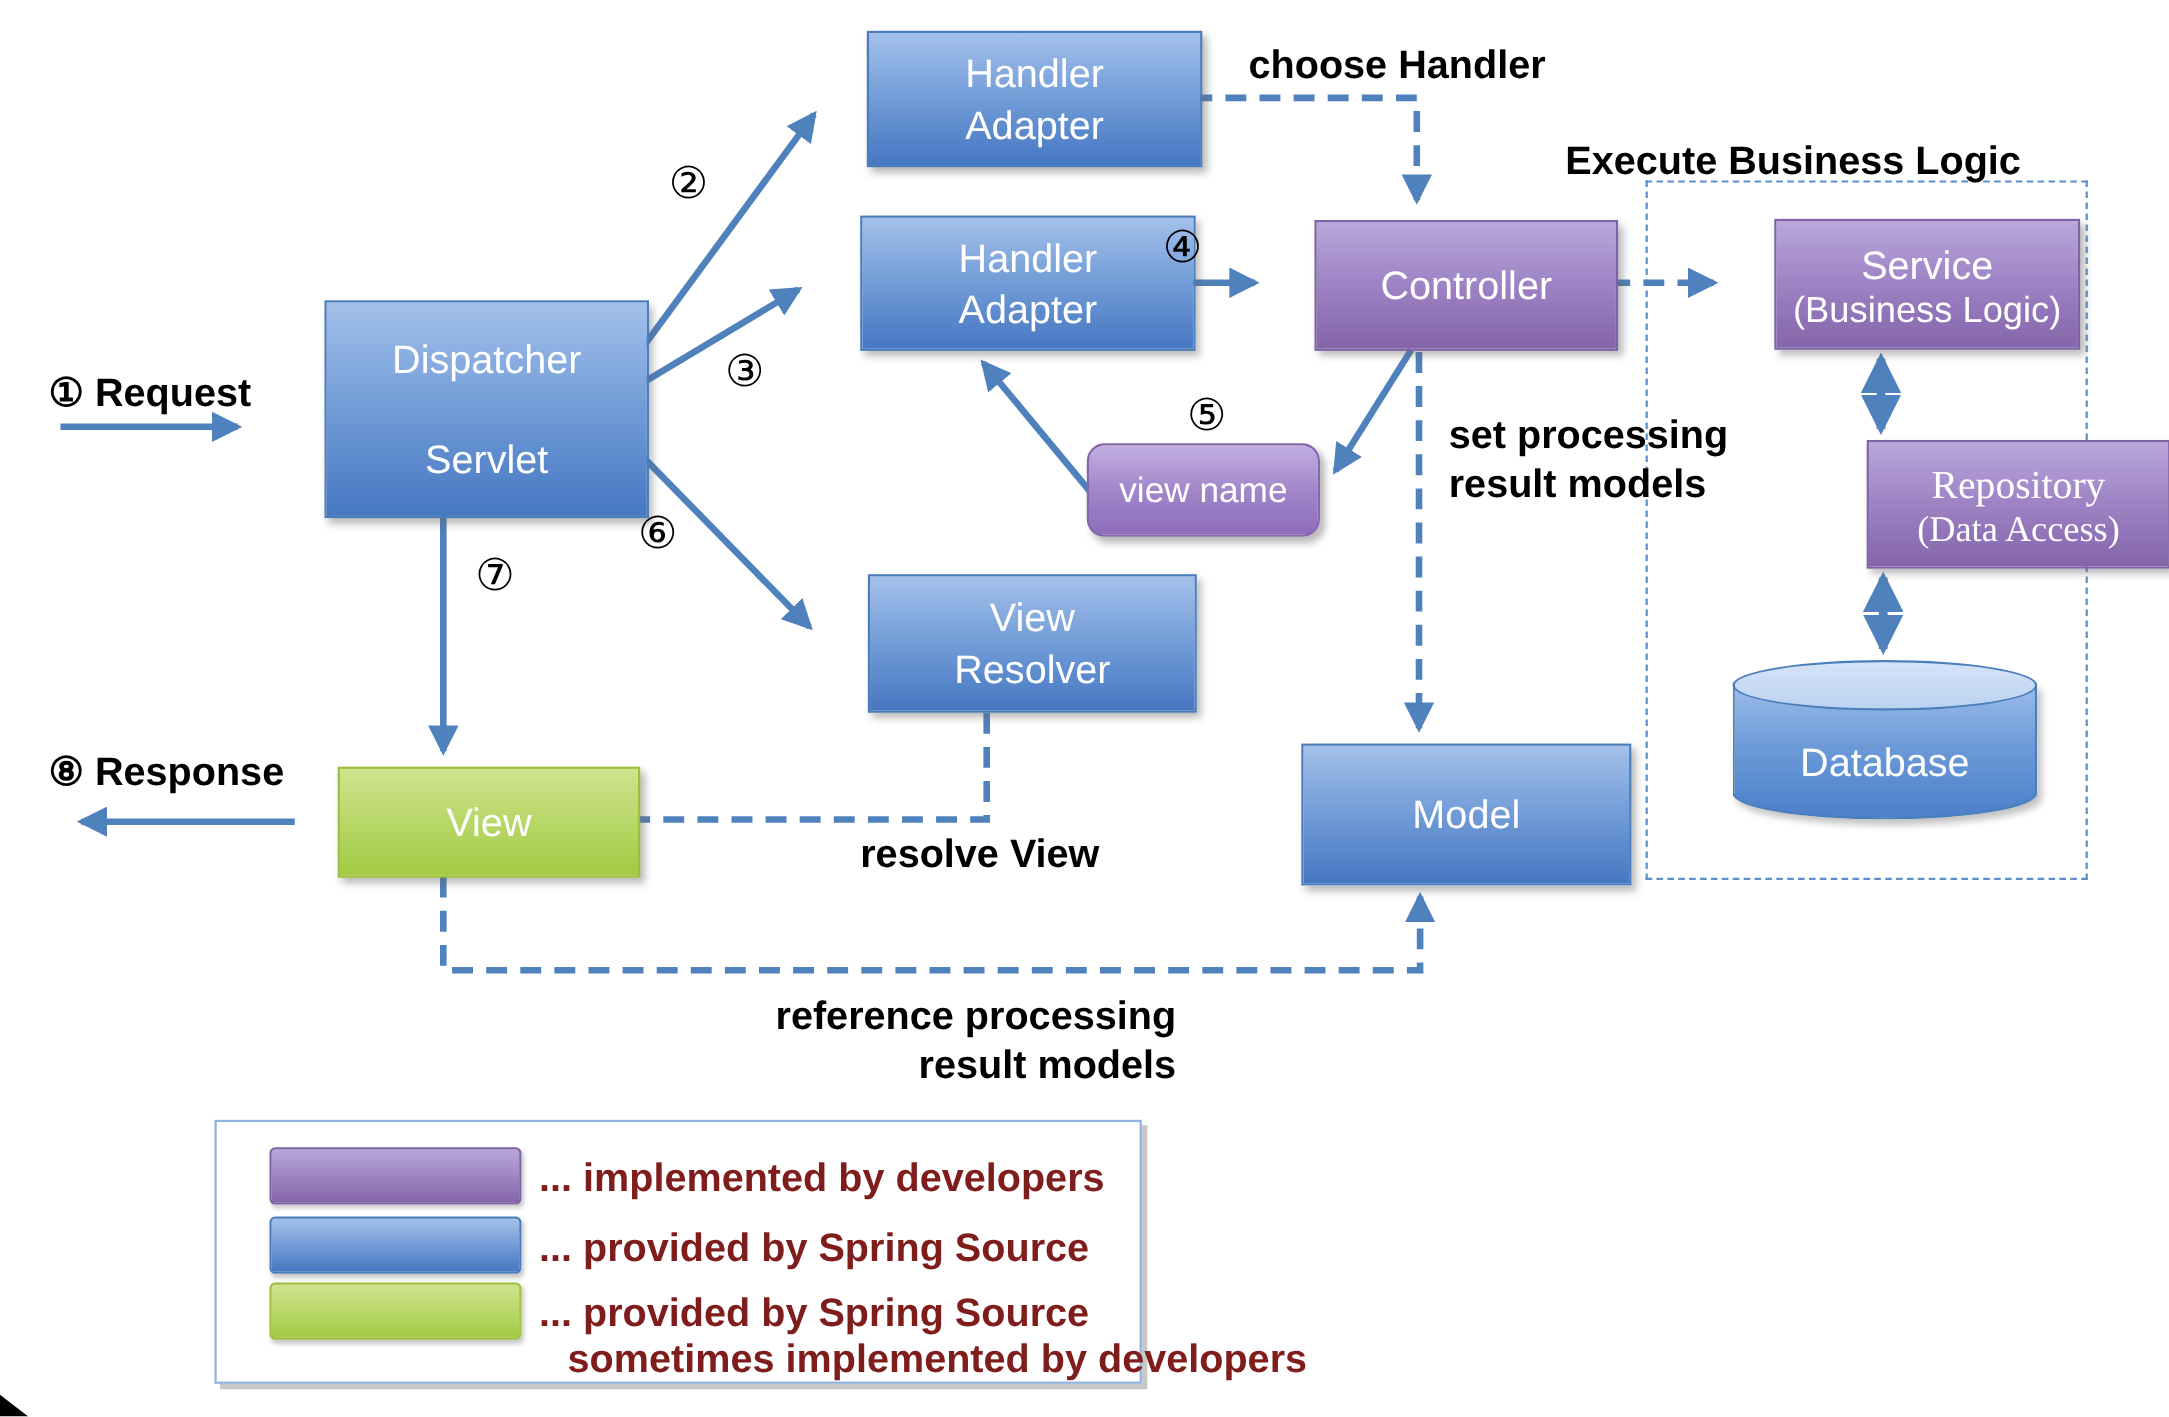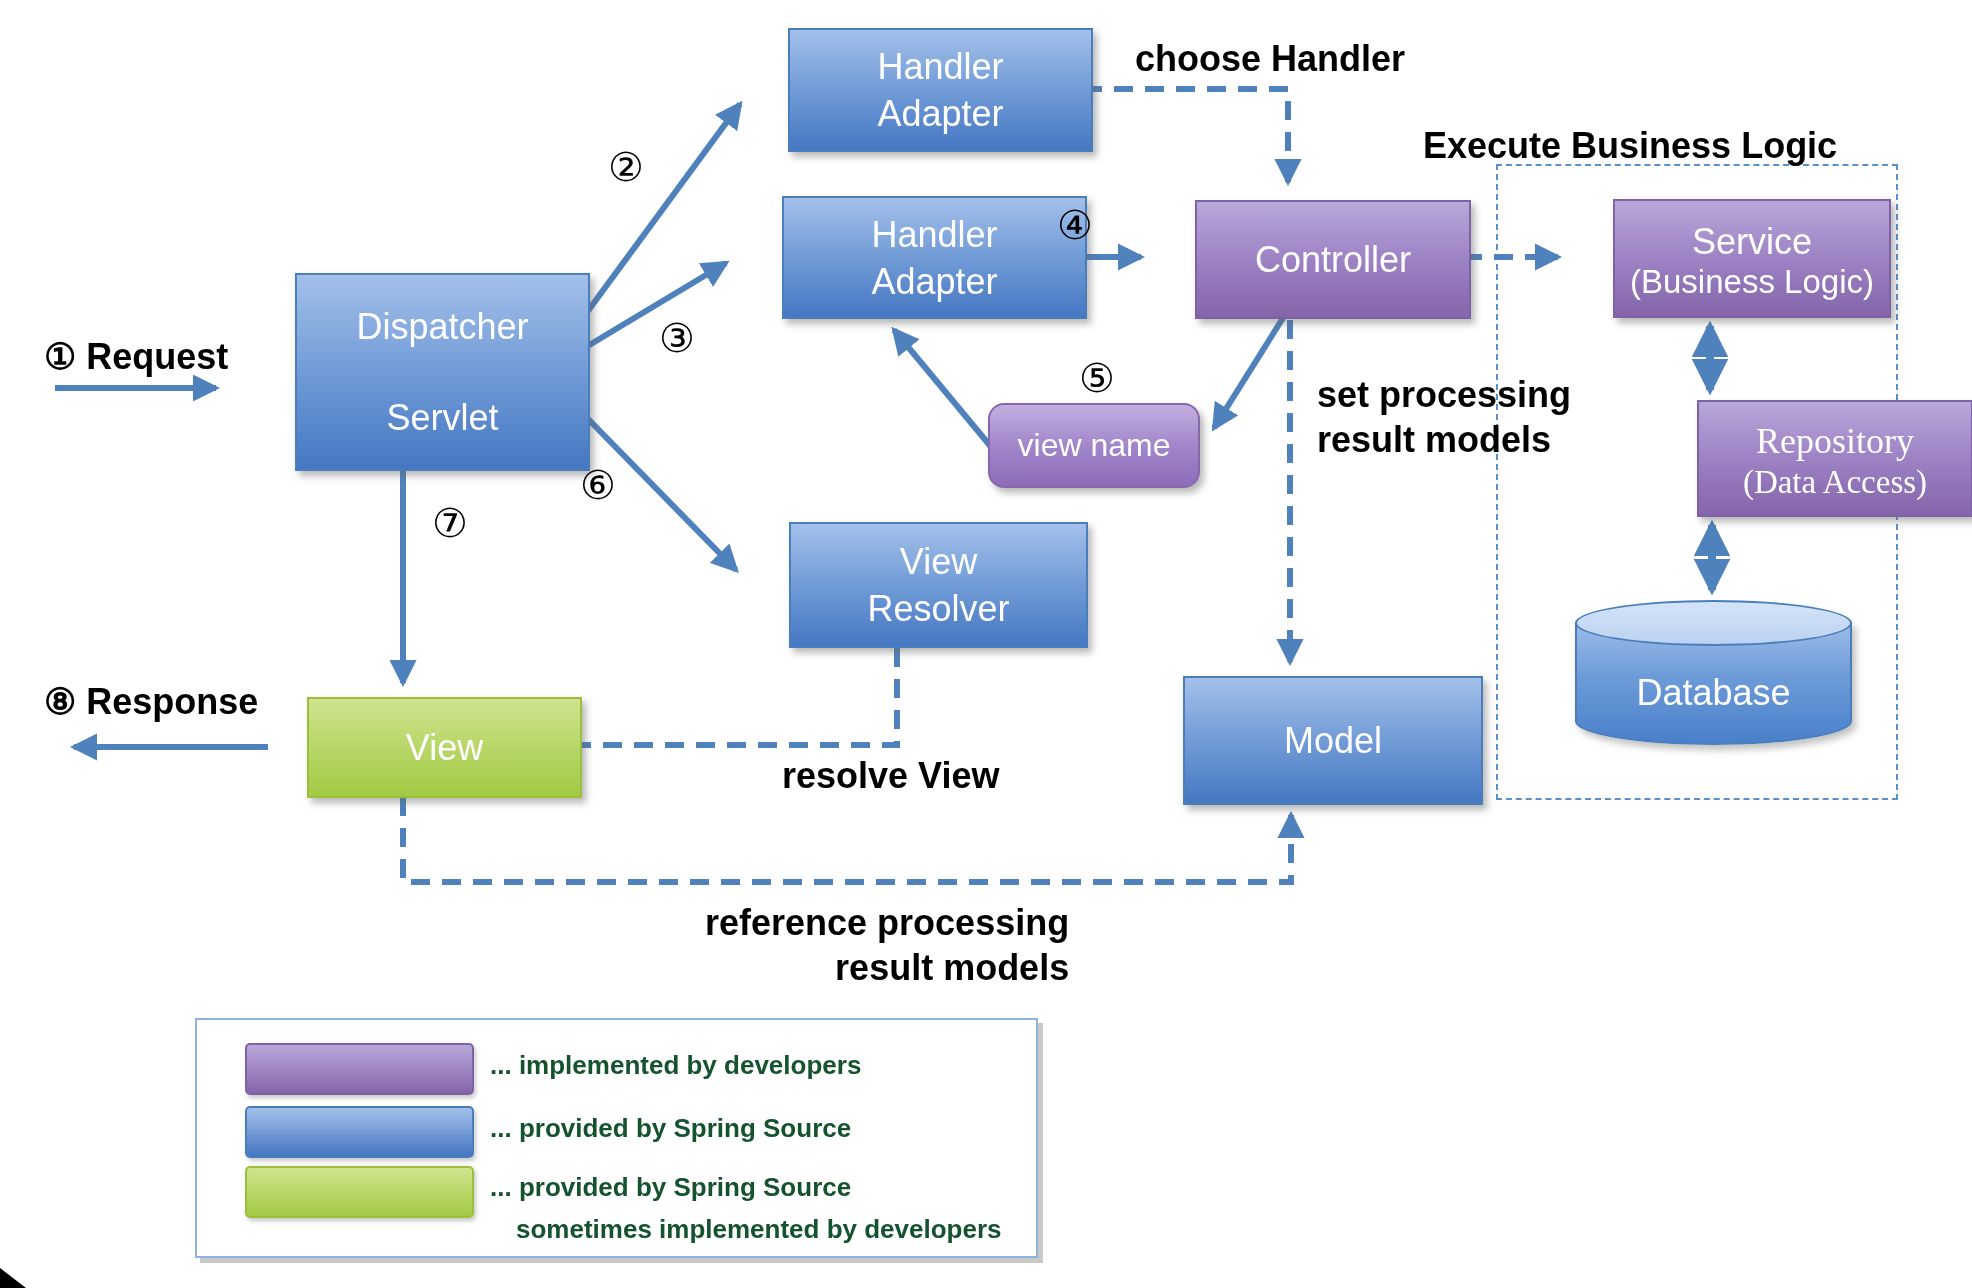--- a/index.html
+++ b/index.html
@@ -58,21 +58,21 @@
     border:2px dashed #5b8fc9;box-sizing:border-box;
   }
   .legendbox{
     position:absolute;left:195px;top:1018px;width:843px;height:240px;box-sizing:border-box;
     border:2px solid #8db3dc;background:#ffffff;box-shadow:5px 5px 0 #c8c8c8;
   }
   .swatch{position:absolute;width:225px;height:48px;border-radius:5px;box-shadow:2px 3px 4px rgba(120,120,120,0.4);}
   .swatch.purple{background:linear-gradient(180deg,#b9a7da,#8465a9);border:2px solid #7e62a6;}
   .swatch.blue{background:linear-gradient(180deg,#a3c0ea,#4677c2);border:2px solid #4a7ebb;}
   .swatch.green{background:linear-gradient(180deg,#cfe48e,#a2ca43);border:2px solid #9bbf3b;}
-  .legendtext{position:absolute;color:#14532d;font-weight:700;font-size:26px;white-space:nowrap;}
+  .legendtext{position:absolute;color:#7f1d1d;font-weight:700;font-size:36px;white-space:nowrap;}
   svg.wires{position:absolute;left:0;top:0;z-index:1;}
   .node{z-index:2;}
   .lbl{z-index:3;}
   .corner{
     position:absolute;left:0;top:1268px;width:26px;height:20px;background:#000;
     clip-path:polygon(0 0,0 100%,100% 100%);
   }
 </style>
 </head>
 <body>

